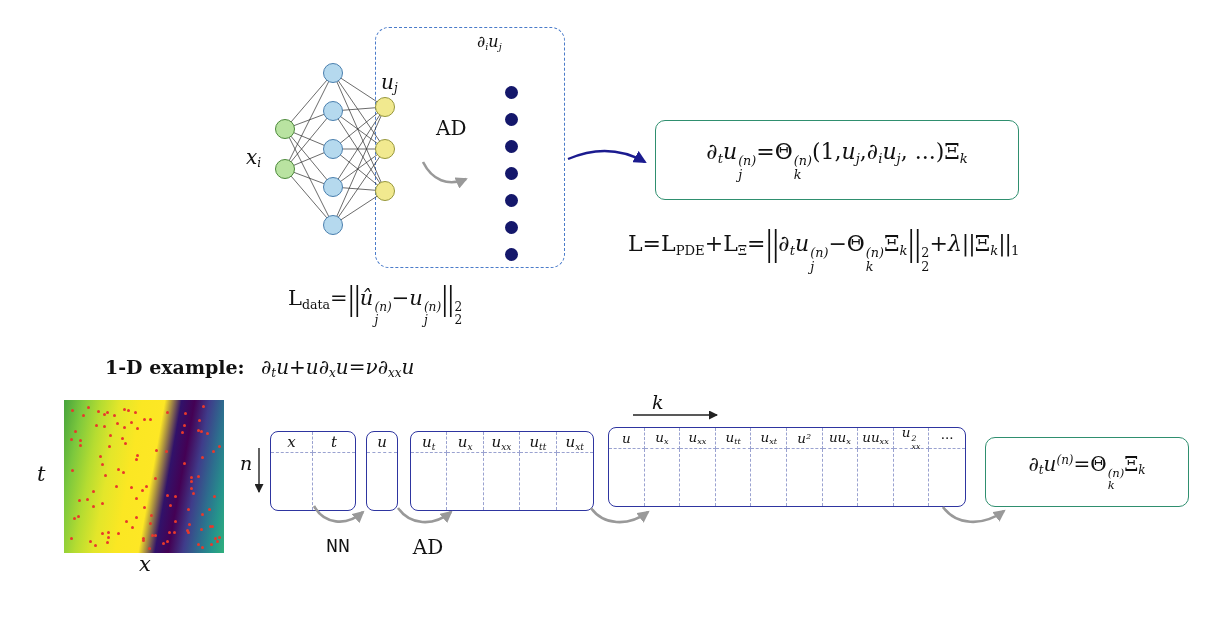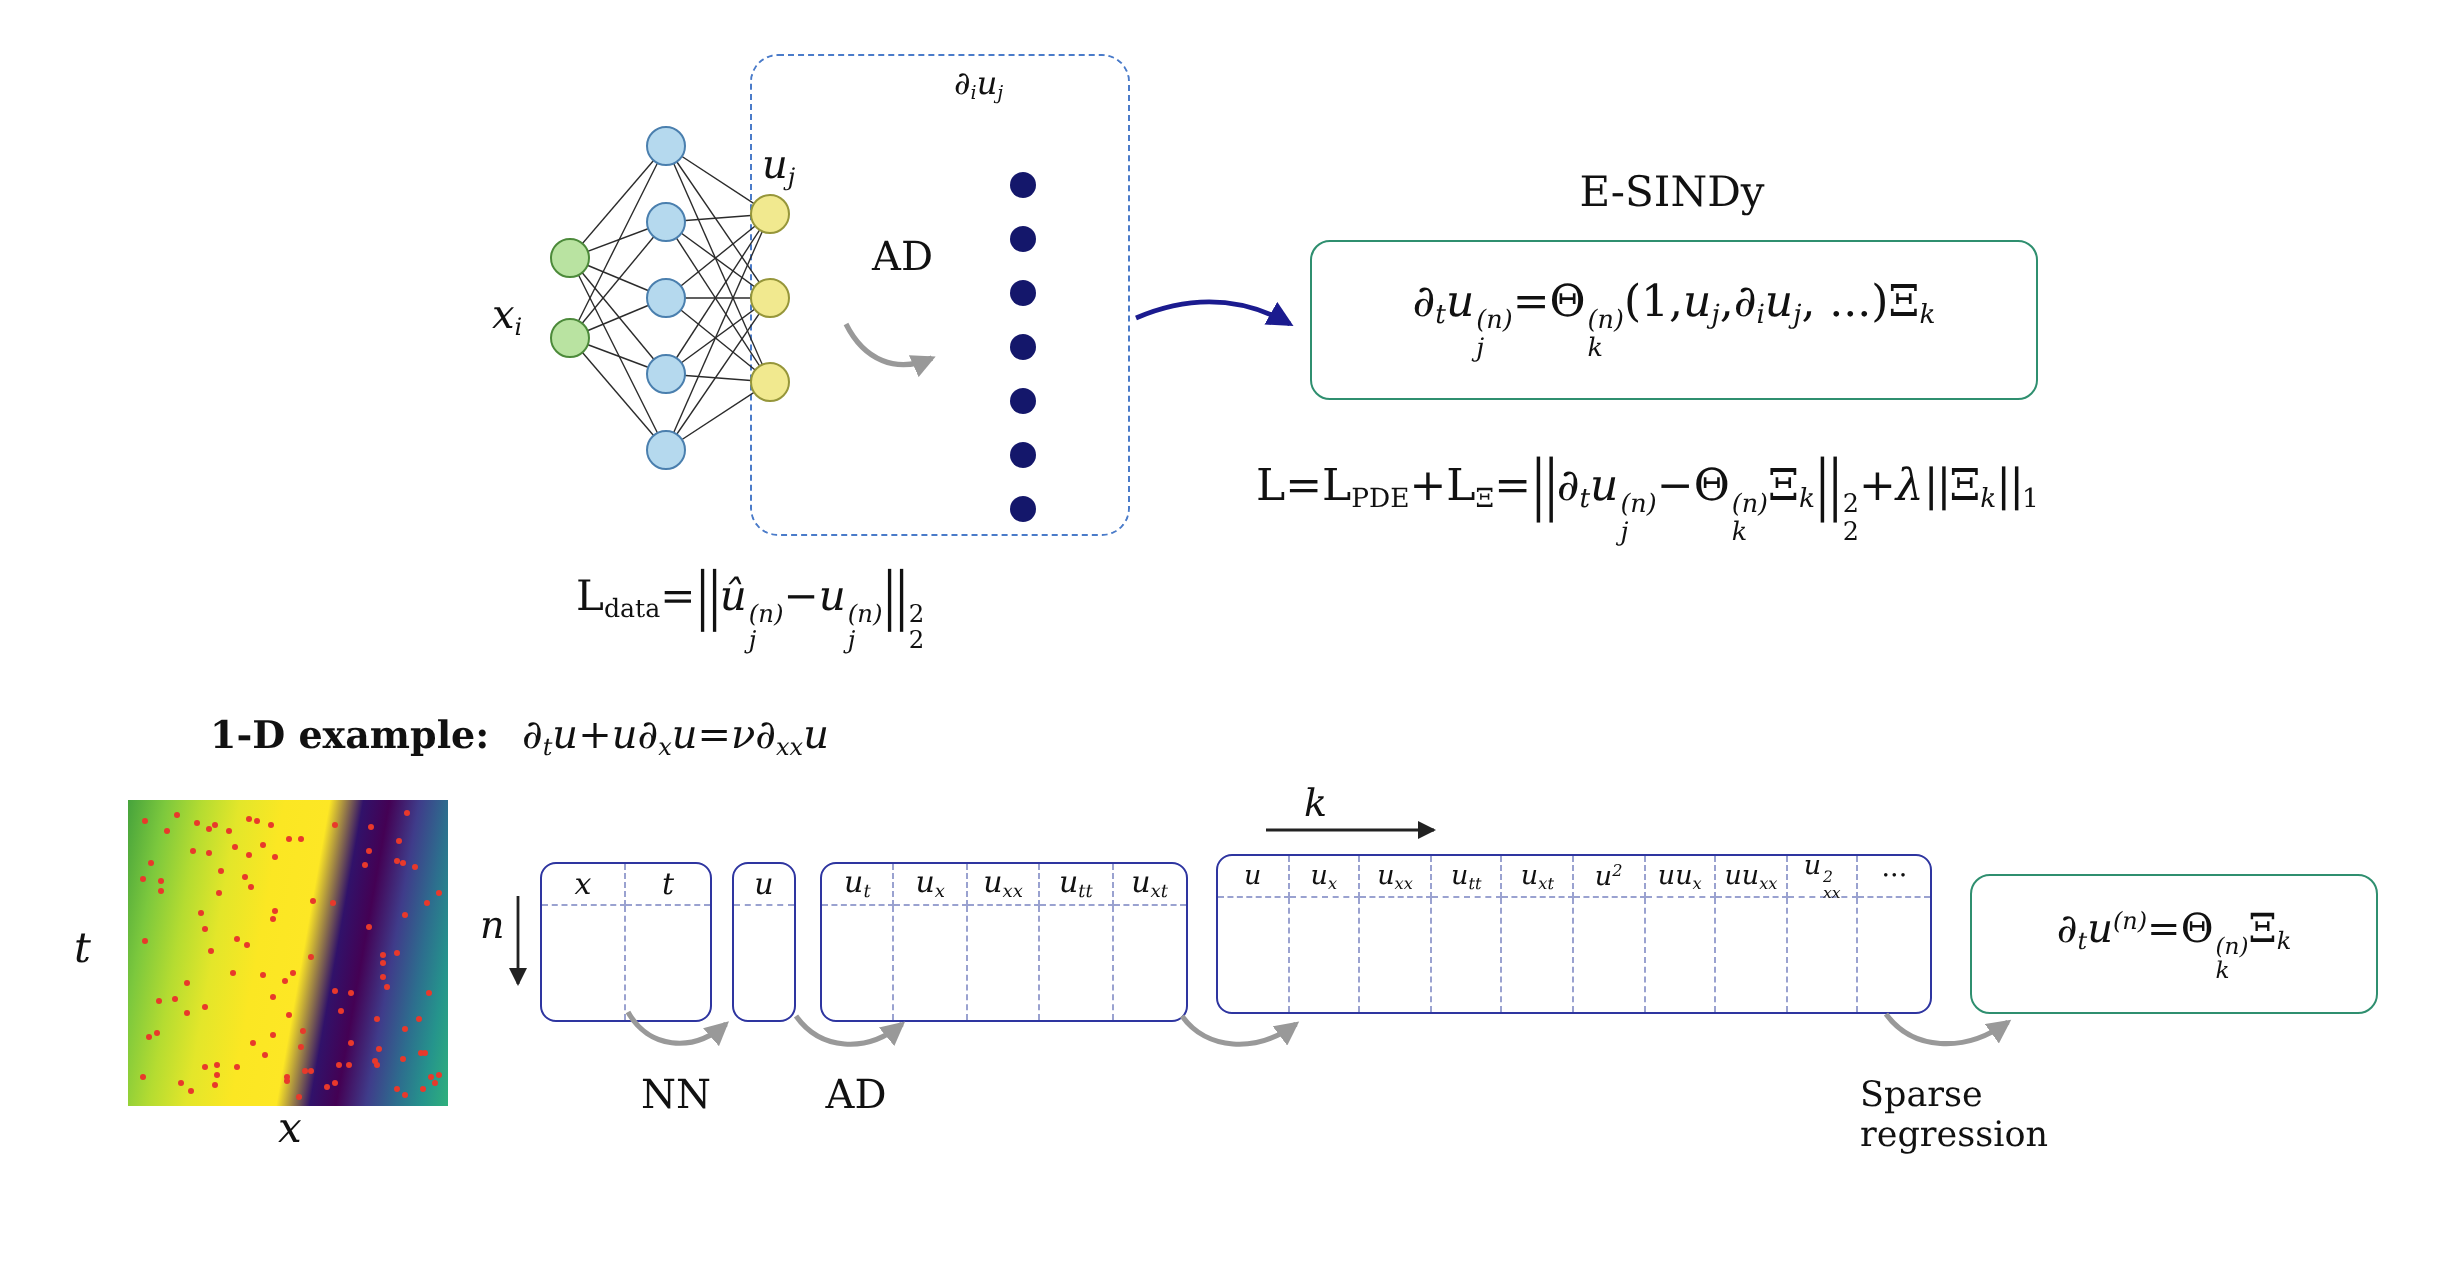--- a/index.html
+++ b/index.html
@@ -98,21 +98,20 @@
   <div class="abs dotcol" style="left:505px;top:86px;">
       <div class="dot" style="background: rgb(20, 23, 107);"></div>
       <div class="dot" style="background: rgb(20, 23, 107);"></div>
       <div class="dot" style="background: rgb(20, 23, 107);"></div>
       <div class="dot" style="background: rgb(20, 23, 107);"></div>
       <div class="dot" style="background: rgb(20, 23, 107);"></div>
       <div class="dot" style="background: rgb(20, 23, 107);"></div>
       <div class="dot" style="background: rgb(20, 23, 107);"></div>
     </div>
 
-  <div class="abs center" style="left:655px;top:84px;width:362px;font-size:21px;">E-SINDy</div>
   <div class="abs greenbox" style="left:655px;top:120px;width:362px;height:78px;">
     <div class="eq" style="font-size:22px;"><span class="tok"><span class="base it">∂</span><span class="sscr sub">t</span></span><span class="tok"><span class="base it">u</span><span class="stack">
             <span>(n)</span>
             <span>j</span>
           </span></span><span class="tok"><span class="base rm"> = </span></span><span class="tok"><span class="base rm">Θ</span><span class="stack">
             <span>(n)</span>
             <span>k</span>
           </span></span><span class="tok"><span class="base rm">(1, </span></span><span class="tok"><span class="base it">u</span><span class="sscr sub">j</span></span><span class="tok"><span class="base rm">, </span></span><span class="tok"><span class="base it">∂</span><span class="sscr sub">i</span></span><span class="tok"><span class="base it">u</span><span class="sscr sub">j</span></span><span class="tok"><span class="base rm">, ...)</span></span><span class="tok"><span class="base rm">Ξ</span><span class="sscr sub">k</span></span></div>
   </div>
 
@@ -354,29 +353,25 @@
       </div>
     </div>
 
   <div class="abs greenbox" style="left:985px;top:437px;width:202px;height:68px;">
     <div class="eq" style="font-size:20px;"><span class="tok"><span class="base it">∂</span><span class="sscr sub">t</span></span><span class="tok"><span class="base it">u</span><span class="sscr sup">(n)</span></span><span class="tok"><span class="base rm"> = </span></span><span class="tok"><span class="base rm">Θ</span><span class="stack">
             <span>(n)</span>
             <span>k</span>
           </span></span><span class="tok"><span class="base rm">Ξ</span><span class="sscr sub">k</span></span></div>
   </div>
 
-  <div class="abs steplabel center" style="left:316px;top:536px;width:44px;font-size:20px;">
+  <div class="abs steplabel center" style="left:316px;top:536px;width:44px;font-size:20px;font-family:Liberation Mono, monospace;">
     <span>NN</span>
   </div>
   <div class="abs steplabel center" style="left:406px;top:536px;width:44px;font-size:20px;">
     <span>AD</span>
-  </div>
-  <div class="abs steplabel" style="left:930px;top:539px;">
-    <span>Sparse</span>
-    <span>regression</span>
   </div>
 
   <svg class="overlay" width="1227" height="633" viewBox="0 0 1227 633">
     <defs>
       <marker id="mGray" markerUnits="userSpaceOnUse" markerWidth="14" markerHeight="12" refX="10" refY="6" orient="auto">
           <path d="M0,0 L12,6 L0,12 z" fill="#999999"></path>
         </marker>
       <marker id="mBlue" markerUnits="userSpaceOnUse" markerWidth="15" markerHeight="13" refX="11" refY="6.5" orient="auto">
           <path d="M0,0 L13,6.5 L0,13 z" fill="#1b1b8f"></path>
         </marker>

